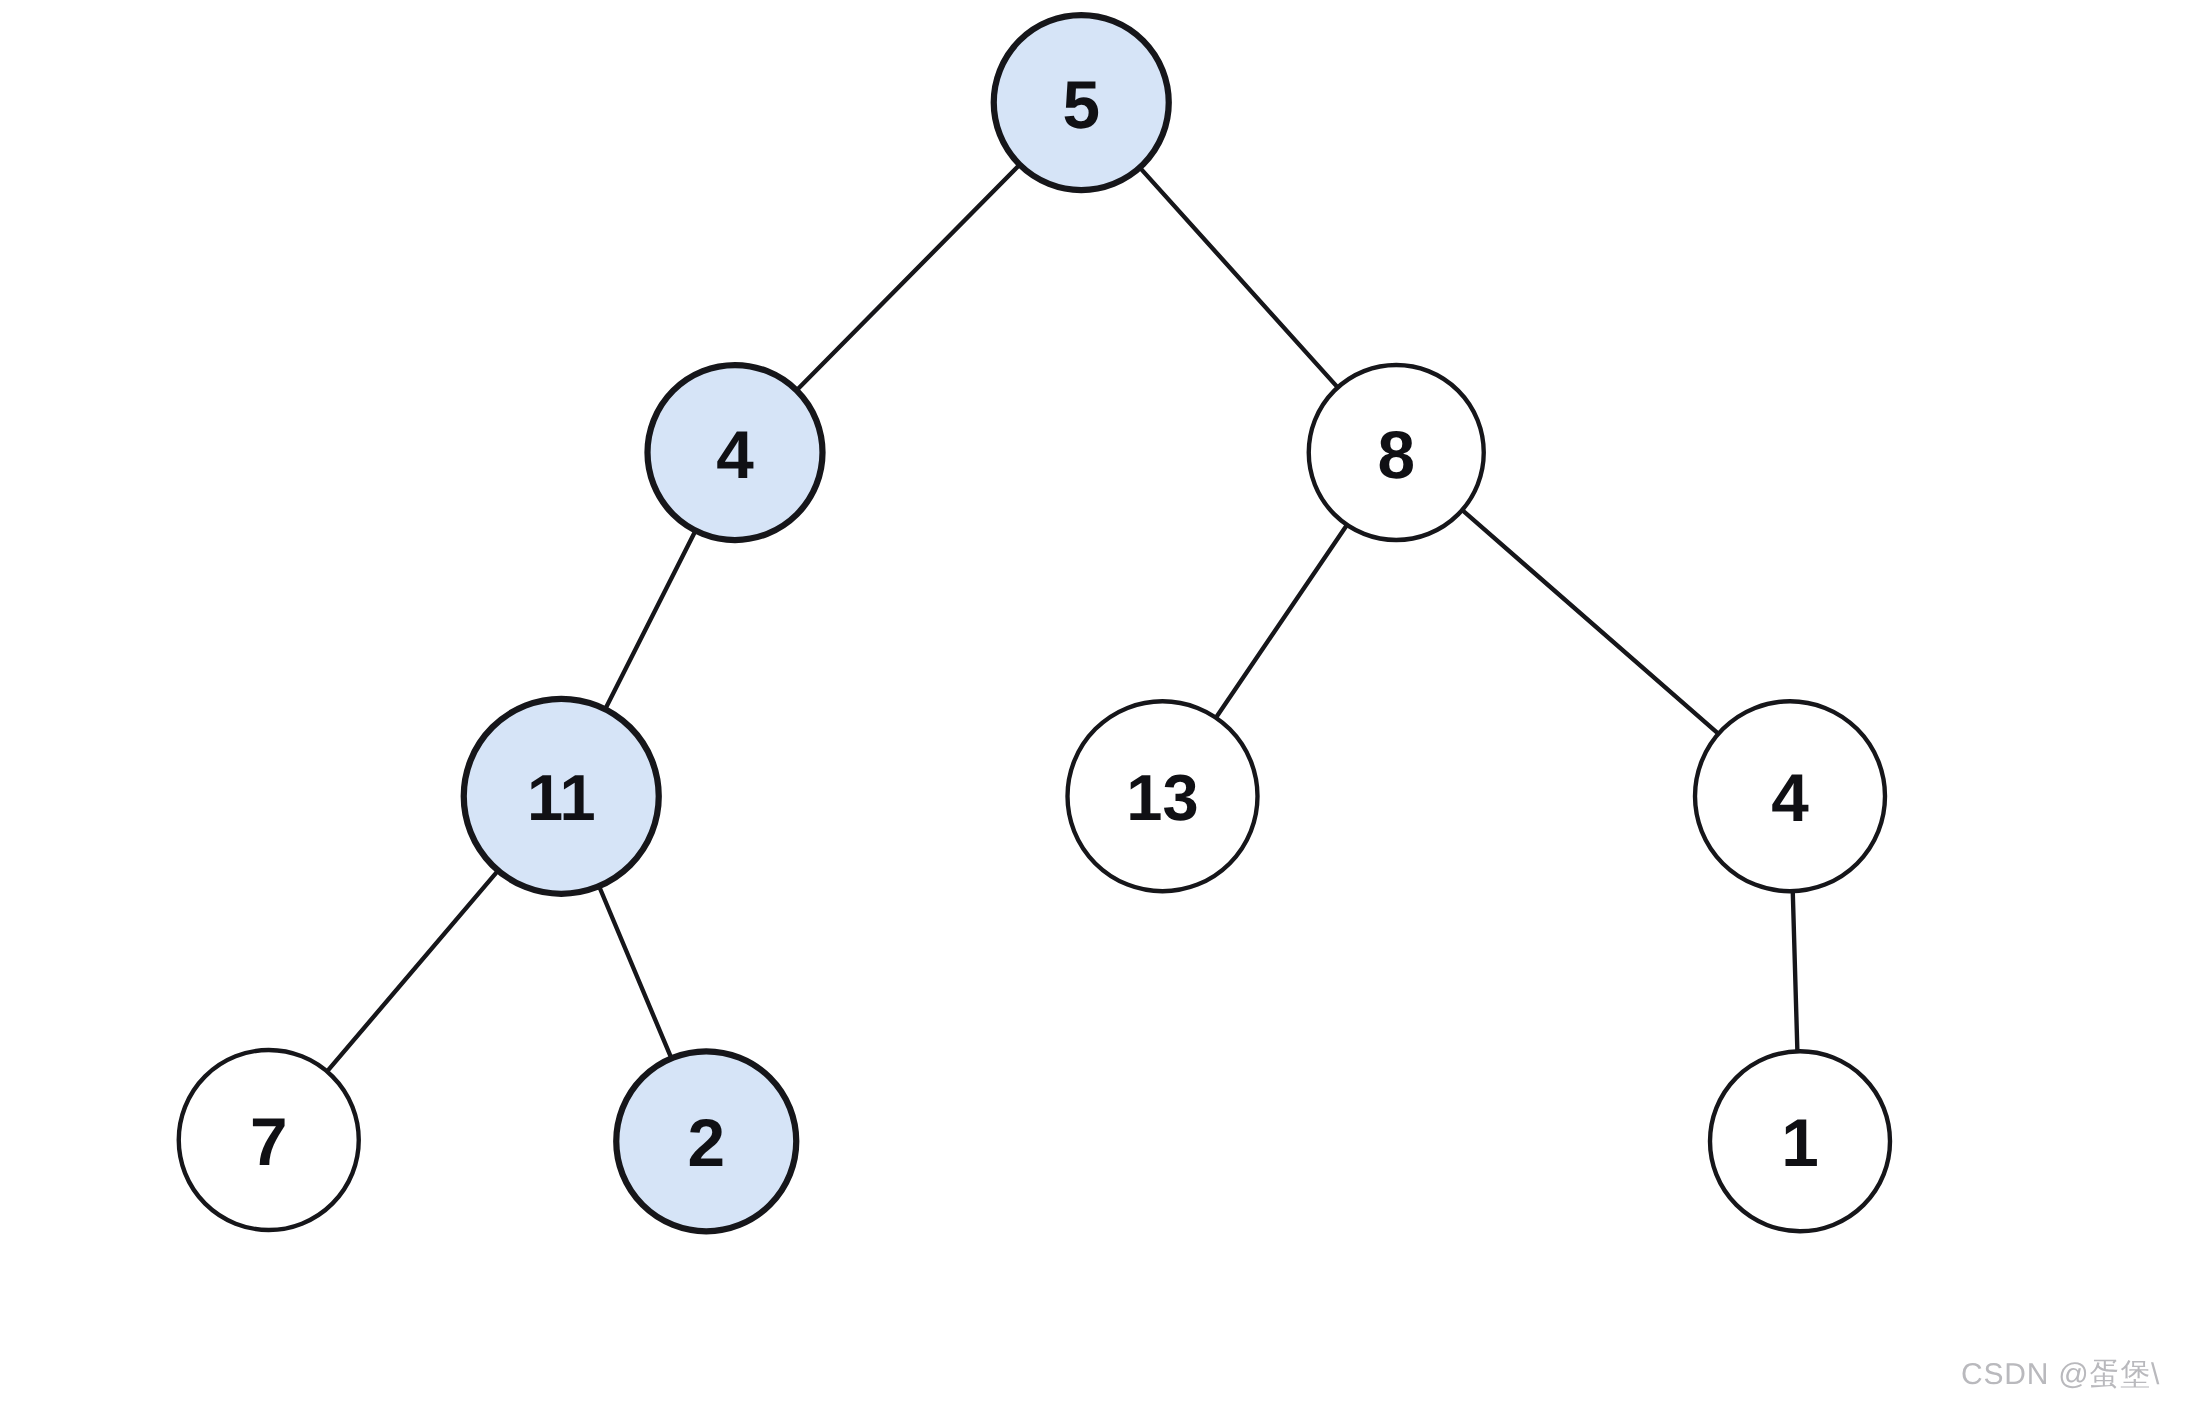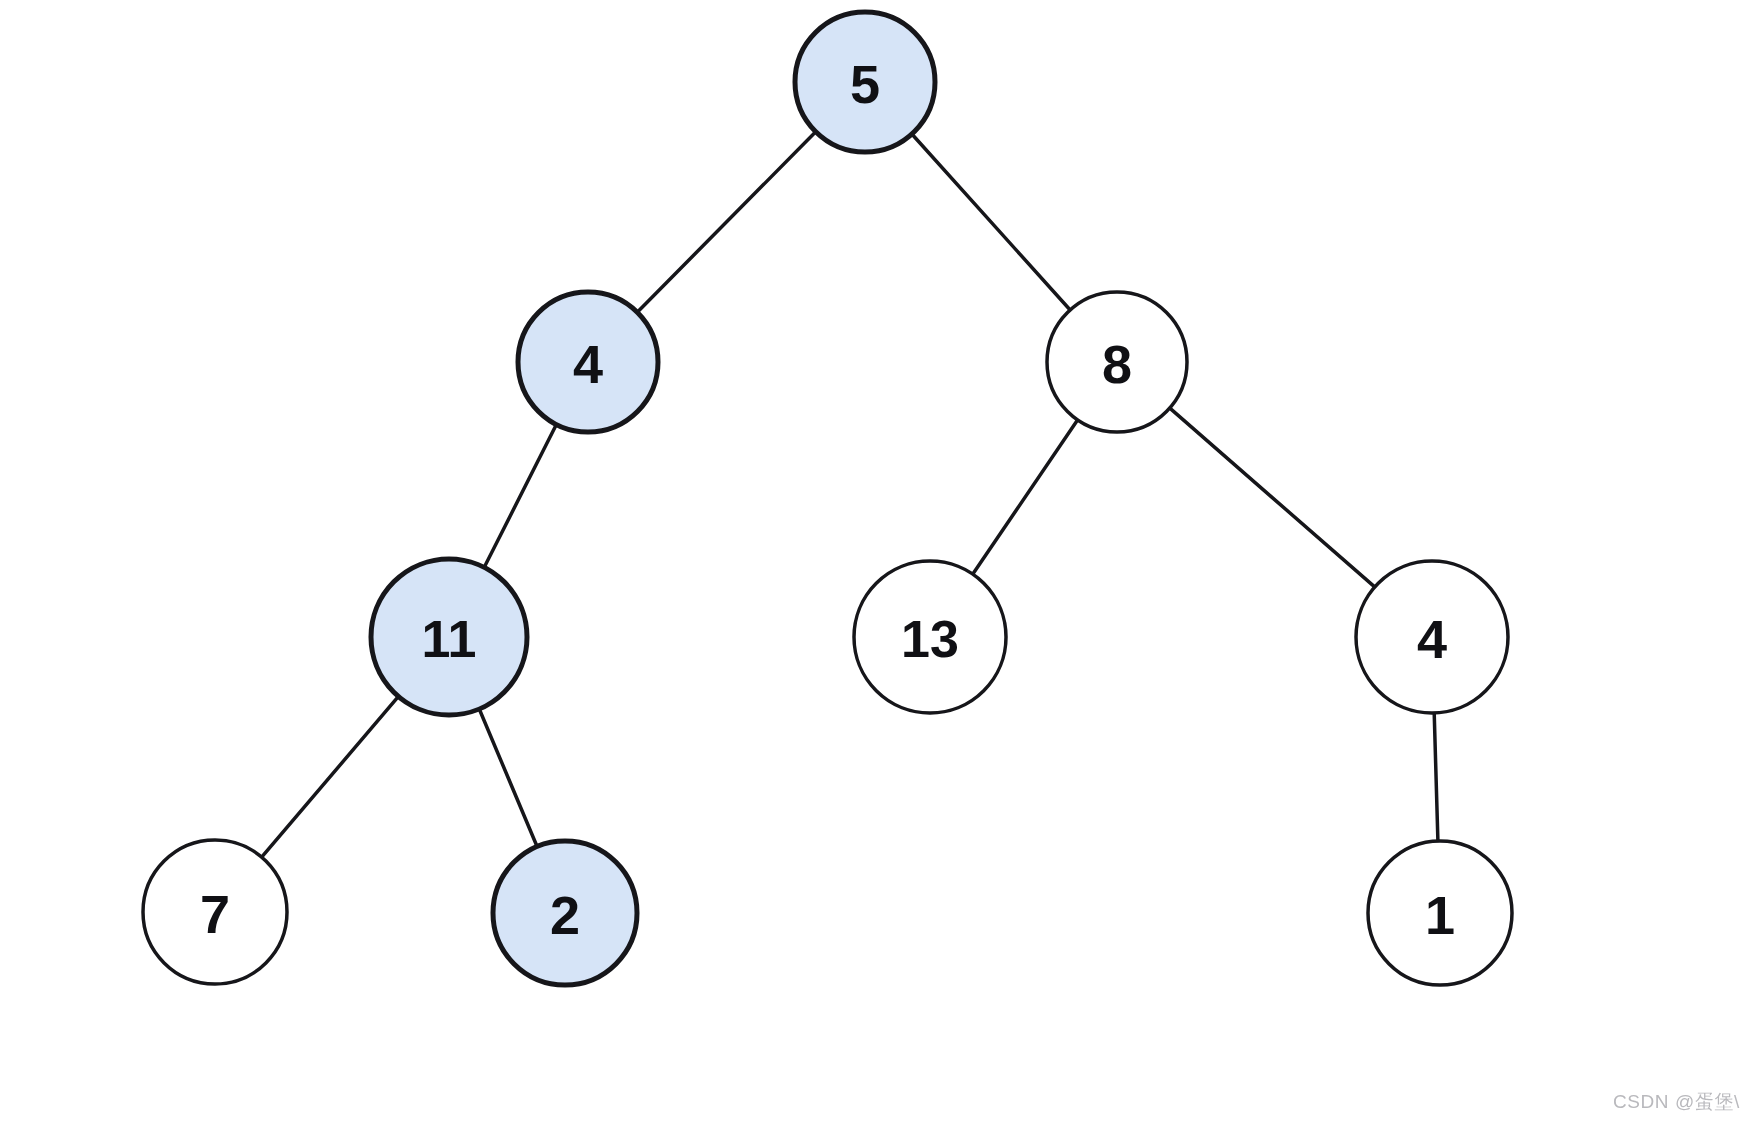--- a/index.html
+++ b/index.html
@@ -33,24 +33,24 @@
   .node-label {
     font-family: "Liberation Sans", sans-serif;
     font-weight: bold;
     fill: #101014;
     text-anchor: middle;
     dominant-baseline: central;
     user-select: none;
   }
   .watermark {
     position: absolute;
-    right: 12px;
+    right: 24px;
     bottom: 10px;
     font-family: "Liberation Sans", sans-serif;
-    font-size: 19px;
+    font-size: 24px;
     color: #b9b9bd;
     letter-spacing: 0.6px;
     white-space: nowrap;
   }
 </style>
 </head>
 <body>
 
 <div id="canvas">
   <svg id="tree-svg" viewBox="0 0 1752 1125" preserveAspectRatio="xMidYMid meet">

